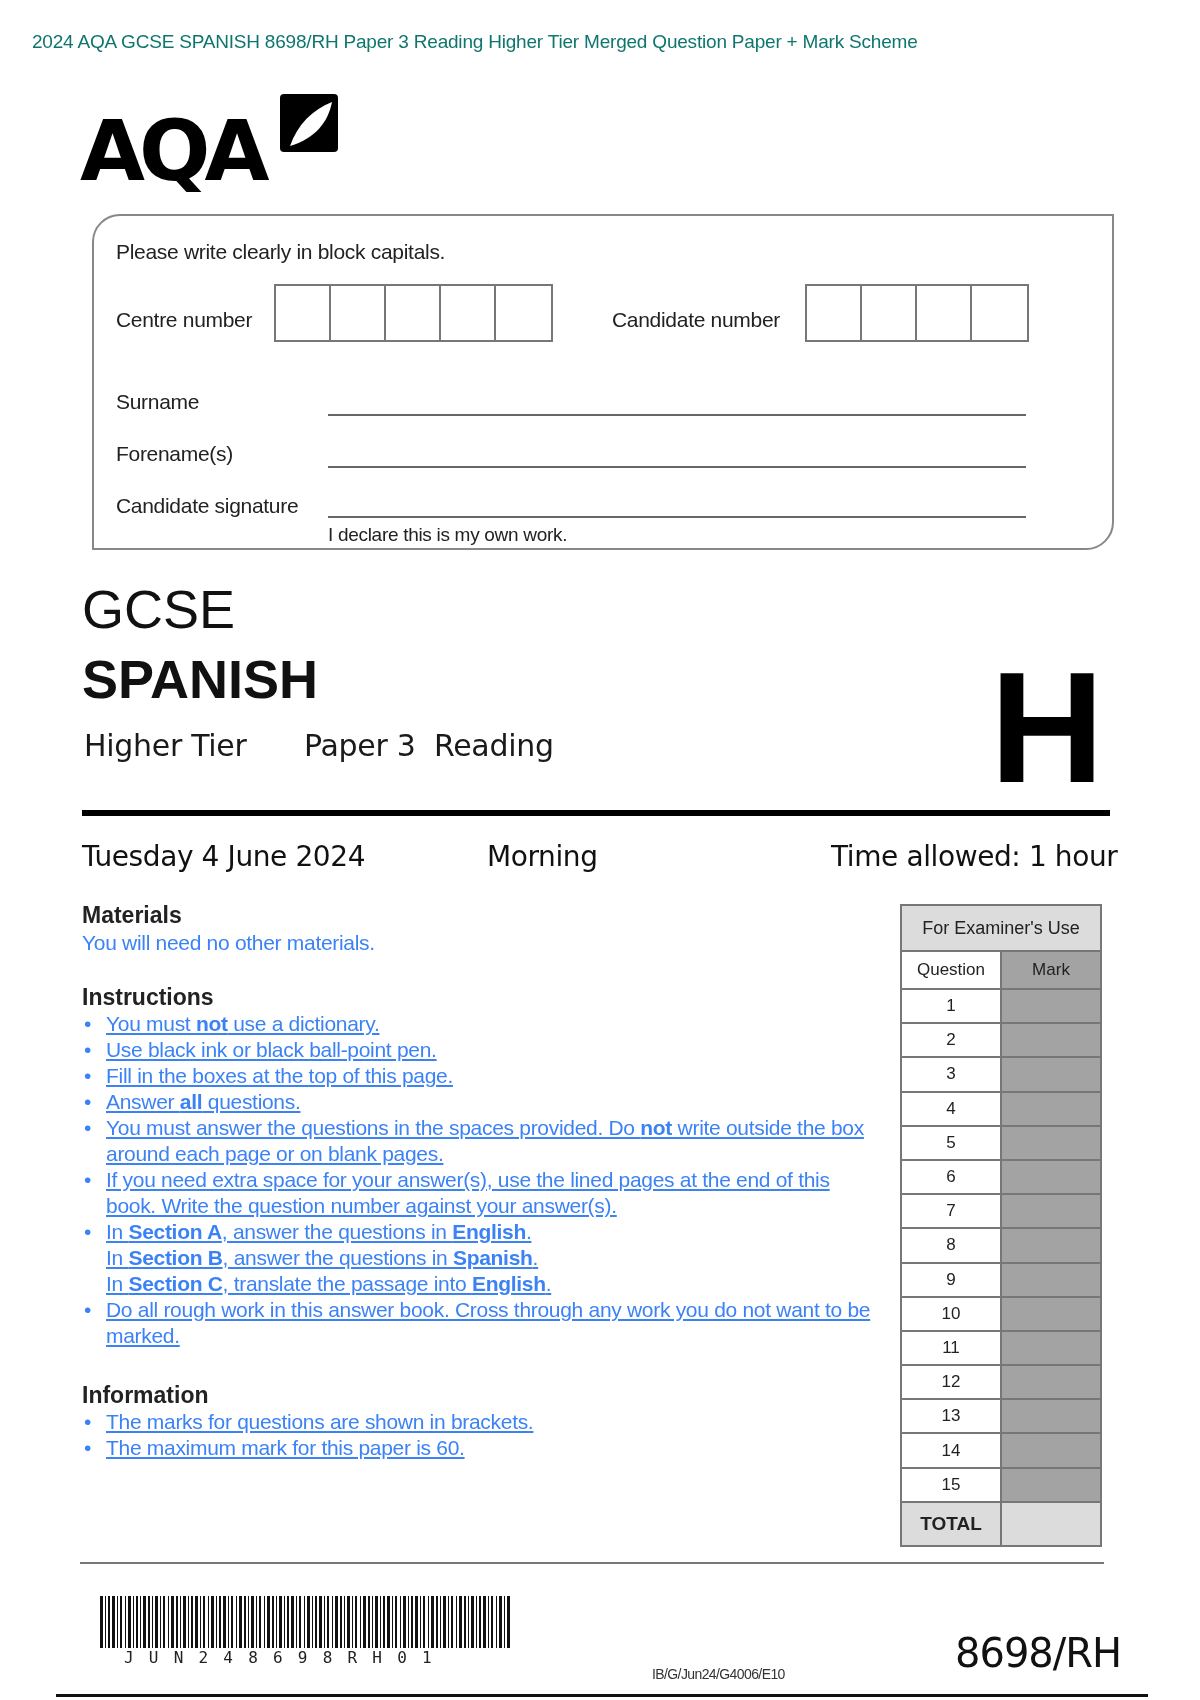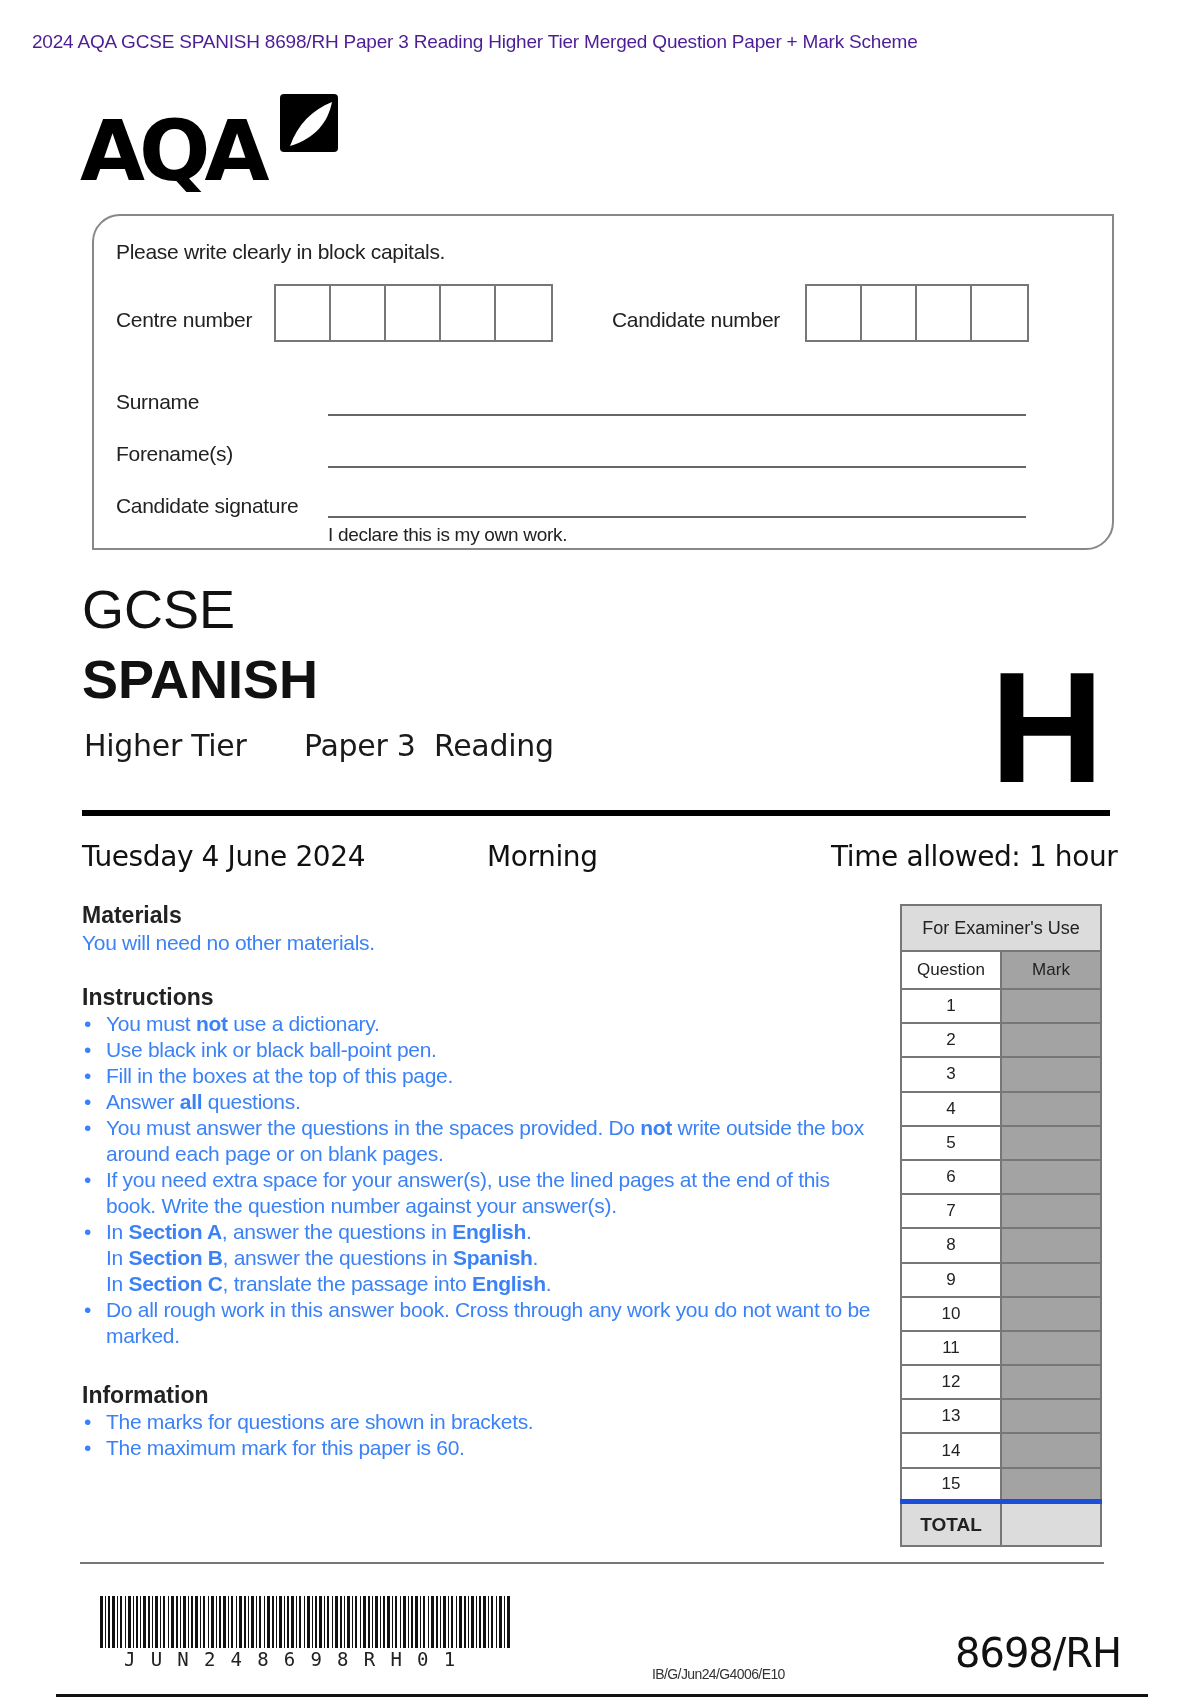--- a/index.html
+++ b/index.html
@@ -1,57 +1,57 @@
 <!DOCTYPE html>
 <html><head>
 <meta charset="utf-8">
 <style>
   * { box-sizing: border-box; margin: 0; padding: 0; }
   html, body { width: 1200px; height: 1700px; background: #ffffff; overflow: hidden; }
   body { position: relative; font-family: "Liberation Sans", sans-serif; color: #111; }
   .abs { position: absolute; }
 
-  .doc-link { left: 32px; top: 31px; font-size: 19px; color: #4c1d95; letter-spacing: -0.2px; white-space: nowrap; text-decoration: none; }
+  .doc-link { left: 32px; top: 31px; font-size: 19px; color: #0f766e; letter-spacing: -0.2px; white-space: nowrap; text-decoration: none; }
 
   .logo { left: 80px; top: 92px; width: 265px; height: 100px; }
 
   .form-box { left: 92px; top: 214px; width: 1022px; height: 336px; border: 2px solid #888; border-radius: 28px 0 28px 0; }
   .form-text { font-size: 21px; color: #222; white-space: nowrap; letter-spacing: -0.3px; }
   .digit-boxes { display: flex; border: 2px solid #777; height: 58px; }
   .digit-box { width: 55px; height: 100%; border-right: 2px solid #777; }
   .digit-box:last-child { border-right: none; }
   .write-line { height: 0; border-top: 2px solid #666; }
 
   .big-title { font-family: Liberation Sans, sans-serif; color: #111; white-space: nowrap; }
   .subtitle { font-family: "DejaVu Sans", sans-serif; font-size: 30px; color: #1a1a1a; white-space: nowrap; letter-spacing: -0.3px; }
   .tier-letter { left: 990px; top: 648px; font-family: "Liberation Sans", sans-serif; font-weight: bold; font-size: 158px; line-height: 1; color: #000; }
 
   .thick-rule { left: 82px; top: 810px; width: 1028px; height: 6px; background: #000; }
 
   .meta-text { font-family: "DejaVu Sans", sans-serif; font-size: 28px; color: #111; white-space: nowrap; letter-spacing: -0.4px; }
 
   .section-head { font-size: 23px; font-weight: bold; color: #222; white-space: nowrap; }
   .body-text { font-size: 21px; color: #3b82f6; line-height: 26px; letter-spacing: -0.3px; }
-  .bullets { list-style: none; }
+  .bullets { list-style: none; text-decoration: underline; }
   .bullets li { position: relative; padding-left: 24px; }
   .bullets li::before { content: "\2022"; position: absolute; left: 2px; top: 0; }
   .bullets b { font-weight: bold; }
 
   .exam-table { left: 900px; top: 904px; width: 202px; border: 2px solid #888; border-collapse: collapse; font-size: 17px; color: #222; }
   .exam-table td { border: 2px solid #777; text-align: center; height: 34.2px; padding: 0; }
   .exam-table .hdr { background: #dcdcdc; height: 46px; font-size: 18px; }
   .exam-table .colhdr { height: 38px; }
   .exam-table .q { background: #fff; width: 100px; }
   .exam-table .m { background: #a3a3a3; }
-  .exam-table .total-row td { height: 44px; background: #dcdcdc; border-top: 5px solid #1d4ed8; }
+  .exam-table .total-row td { height: 44px; background: #dcdcdc; border-top: 2px solid #1d4ed8; }
   .exam-table .total-row .q { font-weight: bold; font-size: 19px; background: #dcdcdc; }
 
   .footer-rule { left: 80px; top: 1562px; width: 1024px; height: 2px; background: #777; }
   .barcode { left: 100px; top: 1596px; width: 410px; height: 52px; }
-  .barcode-text { left: 124px; top: 1648px; font-family: "DejaVu Sans Mono", monospace; font-size: 19px; letter-spacing: 15.2px; color: #222; white-space: nowrap; }
+  .barcode-text { left: 124px; top: 1648px; font-family: "DejaVu Sans Mono", monospace; font-size: 16px; letter-spacing: 15.2px; color: #222; white-space: nowrap; }
   .ref-code { left: 652px; top: 1666px; font-size: 14px; color: #333; letter-spacing: -0.6px; white-space: nowrap; }
   .paper-code { left: 955px; top: 1630px; font-family: "DejaVu Sans", sans-serif; font-weight: normal; font-size: 40px; color: #111; white-space: nowrap; letter-spacing: -1px; }
   .bottom-rule { left: 56px; top: 1694px; width: 1092px; height: 3px; background: #111; }
 </style>
 </head>
 <body>
 
 <a class="abs doc-link">2024 AQA GCSE SPANISH 8698/RH Paper 3 Reading Higher Tier Merged Question Paper + Mark Scheme</a>
 
 <div class="abs logo">

